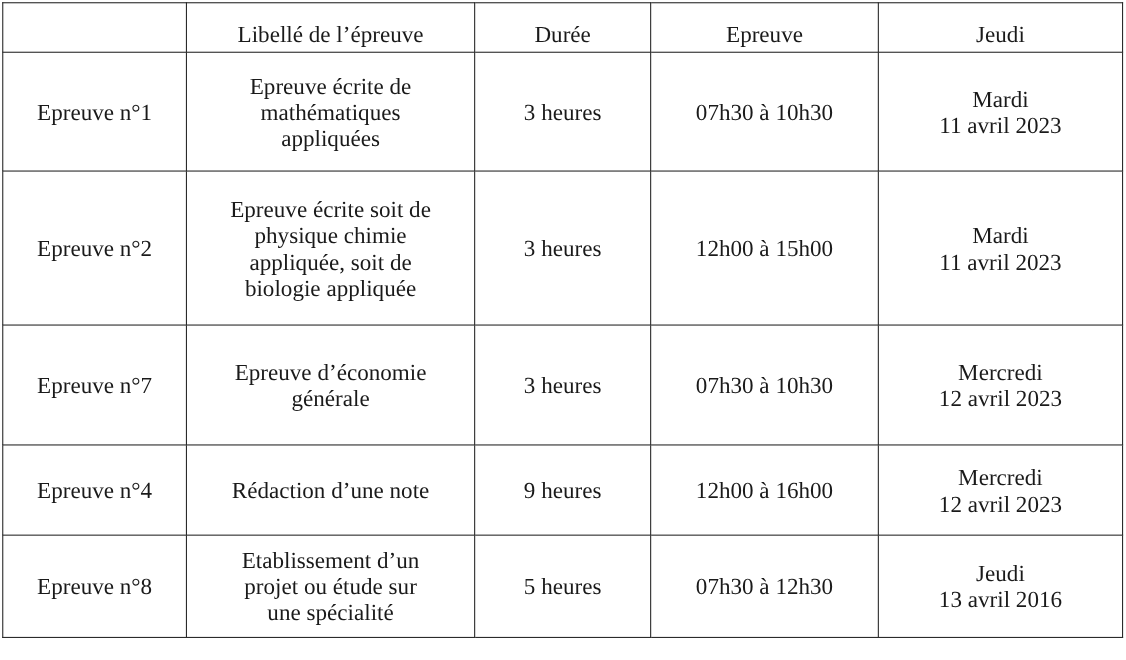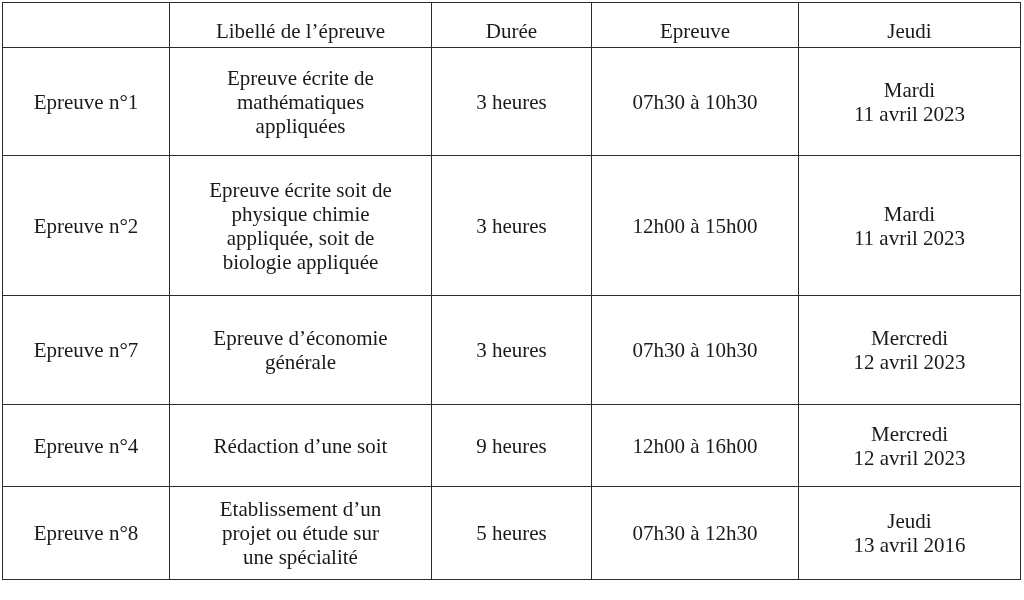--- a/index.html
+++ b/index.html
@@ -95,21 +95,21 @@
       <td class="first-col">Epreuve n°7</td>
       <td>Epreuve d’économie
 générale</td>
       <td>3 heures</td>
       <td>07h30 à 10h30</td>
       <td>Mercredi
 12 avril 2023</td>
     </tr>
     <tr class="r4">
       <td class="first-col">Epreuve n°4</td>
-      <td>Rédaction d’une soit</td>
+      <td>Rédaction d’une note</td>
       <td>9 heures</td>
       <td>12h00 à 16h00</td>
       <td>Mercredi
 12 avril 2023</td>
     </tr>
     <tr class="r5">
       <td class="first-col">Epreuve n°8</td>
       <td>Etablissement d’un
 projet ou étude sur
 une spécialité</td>

